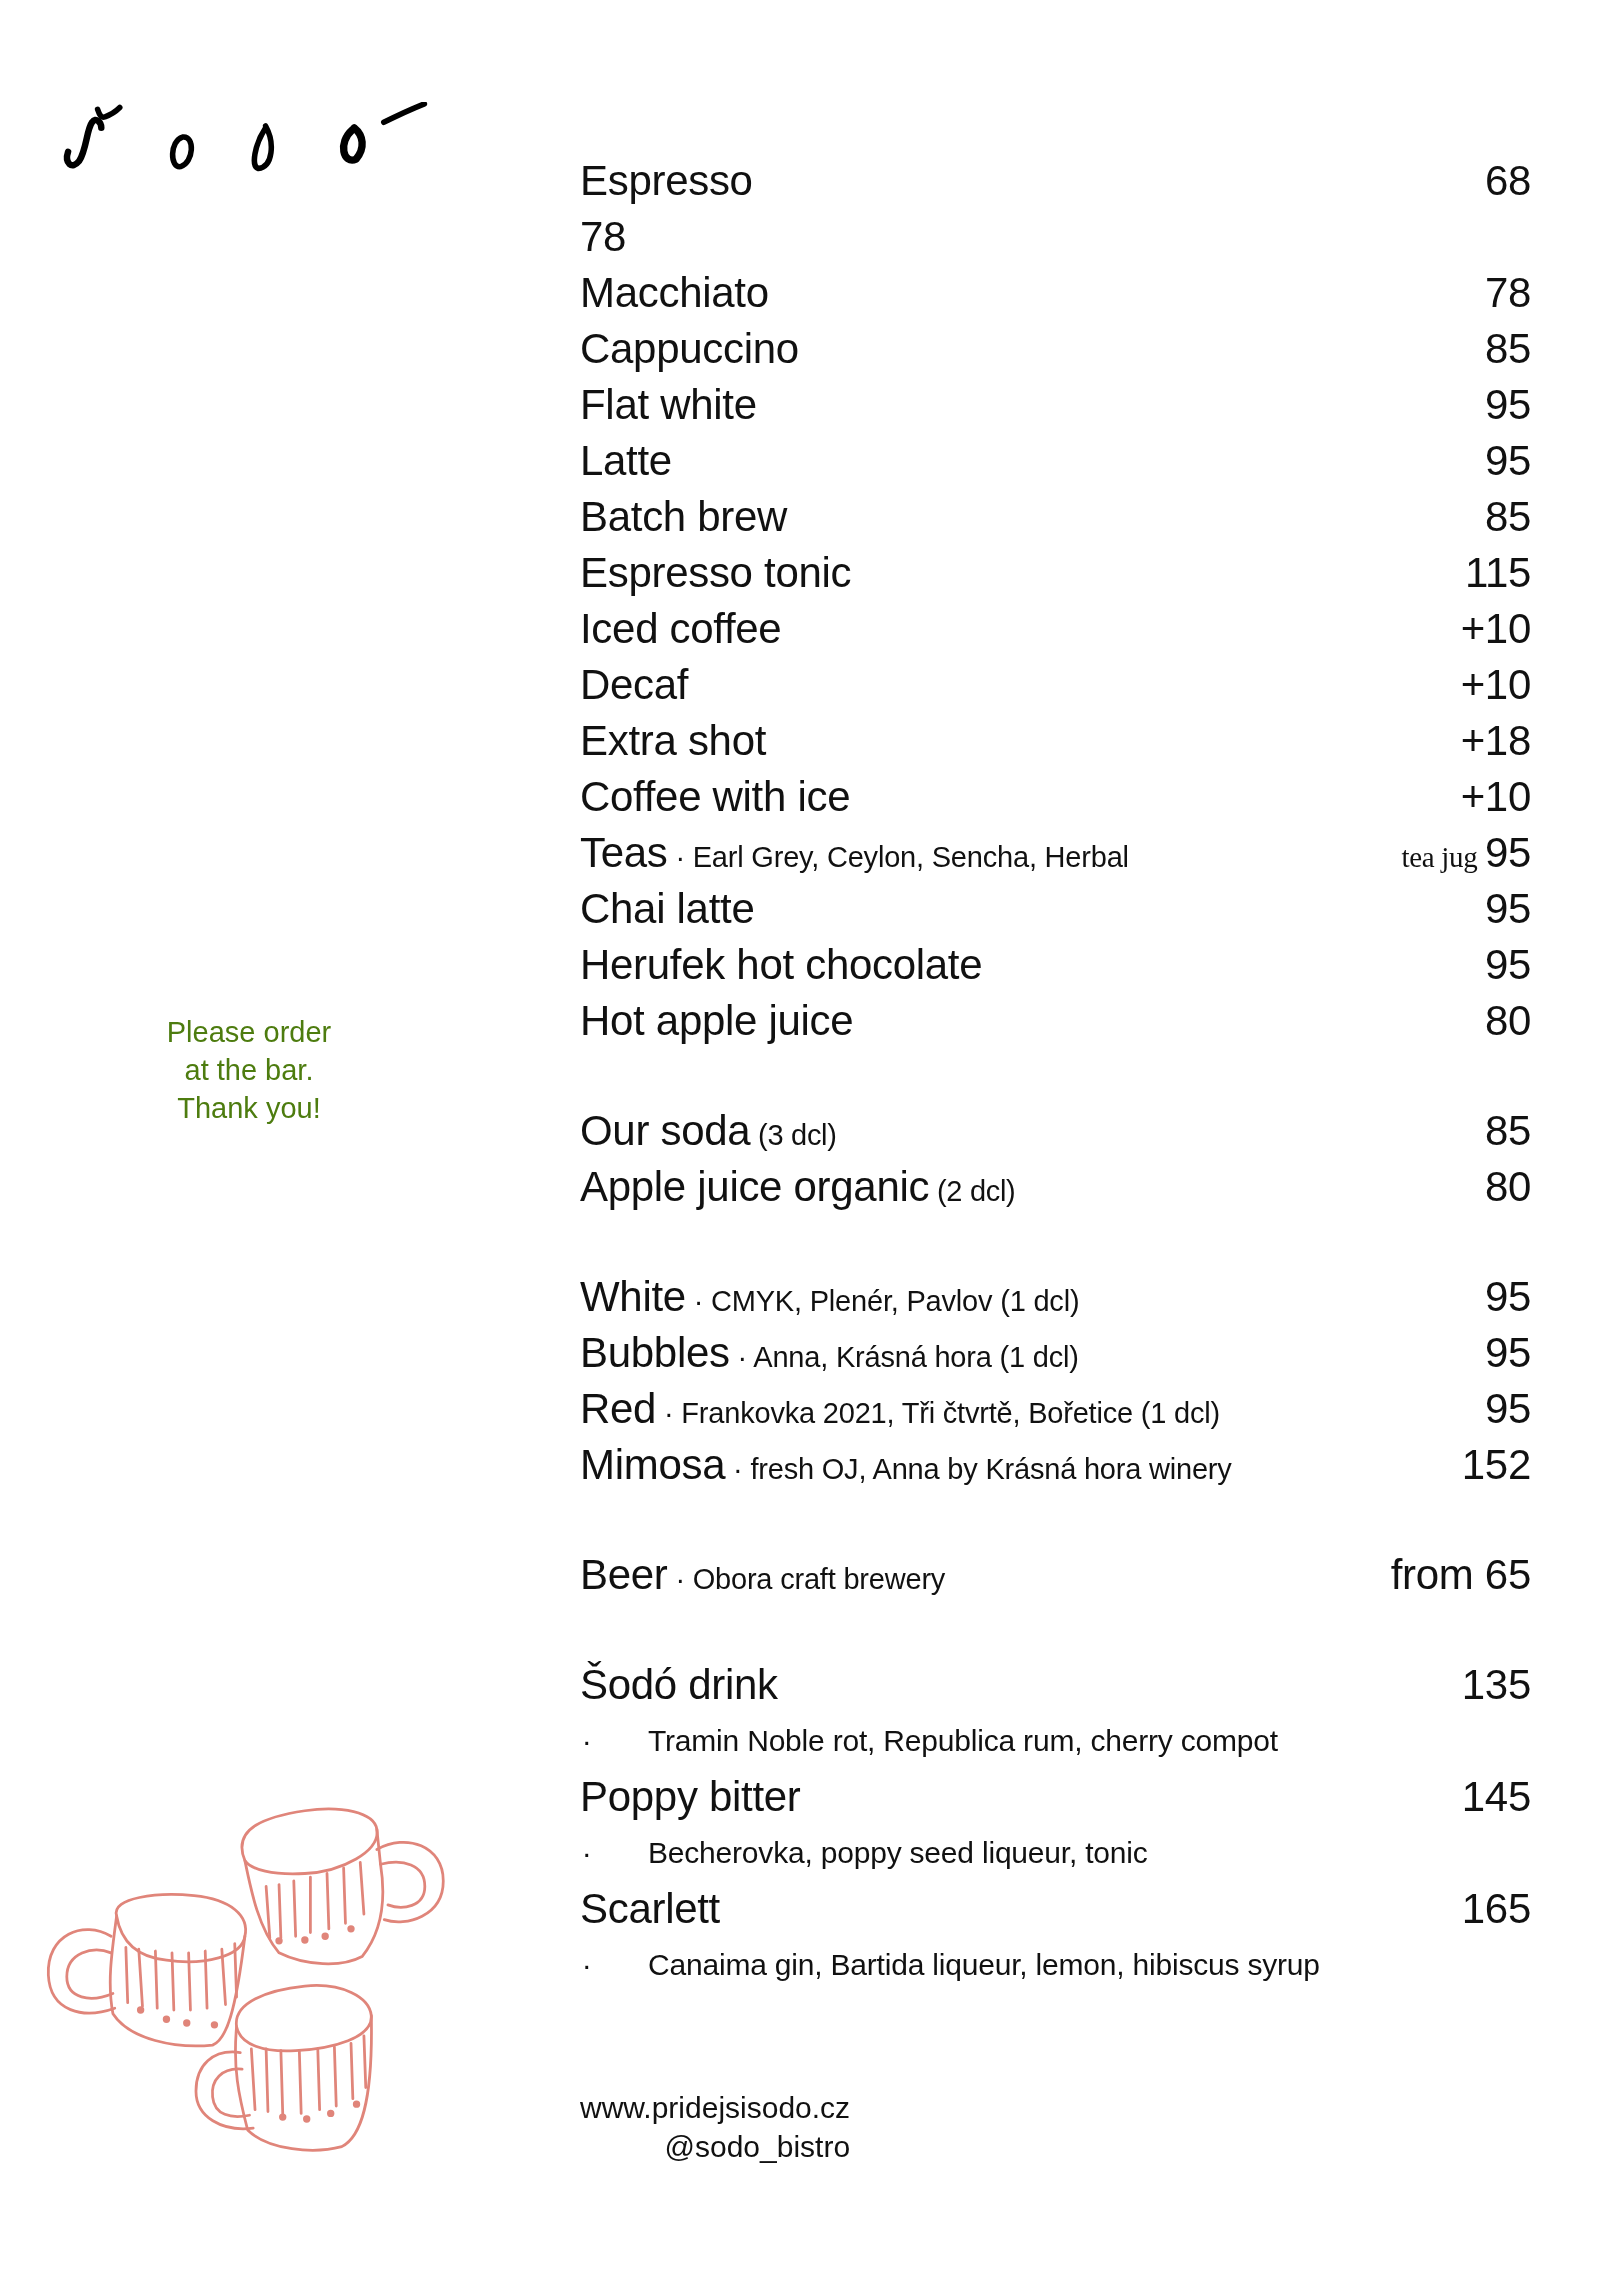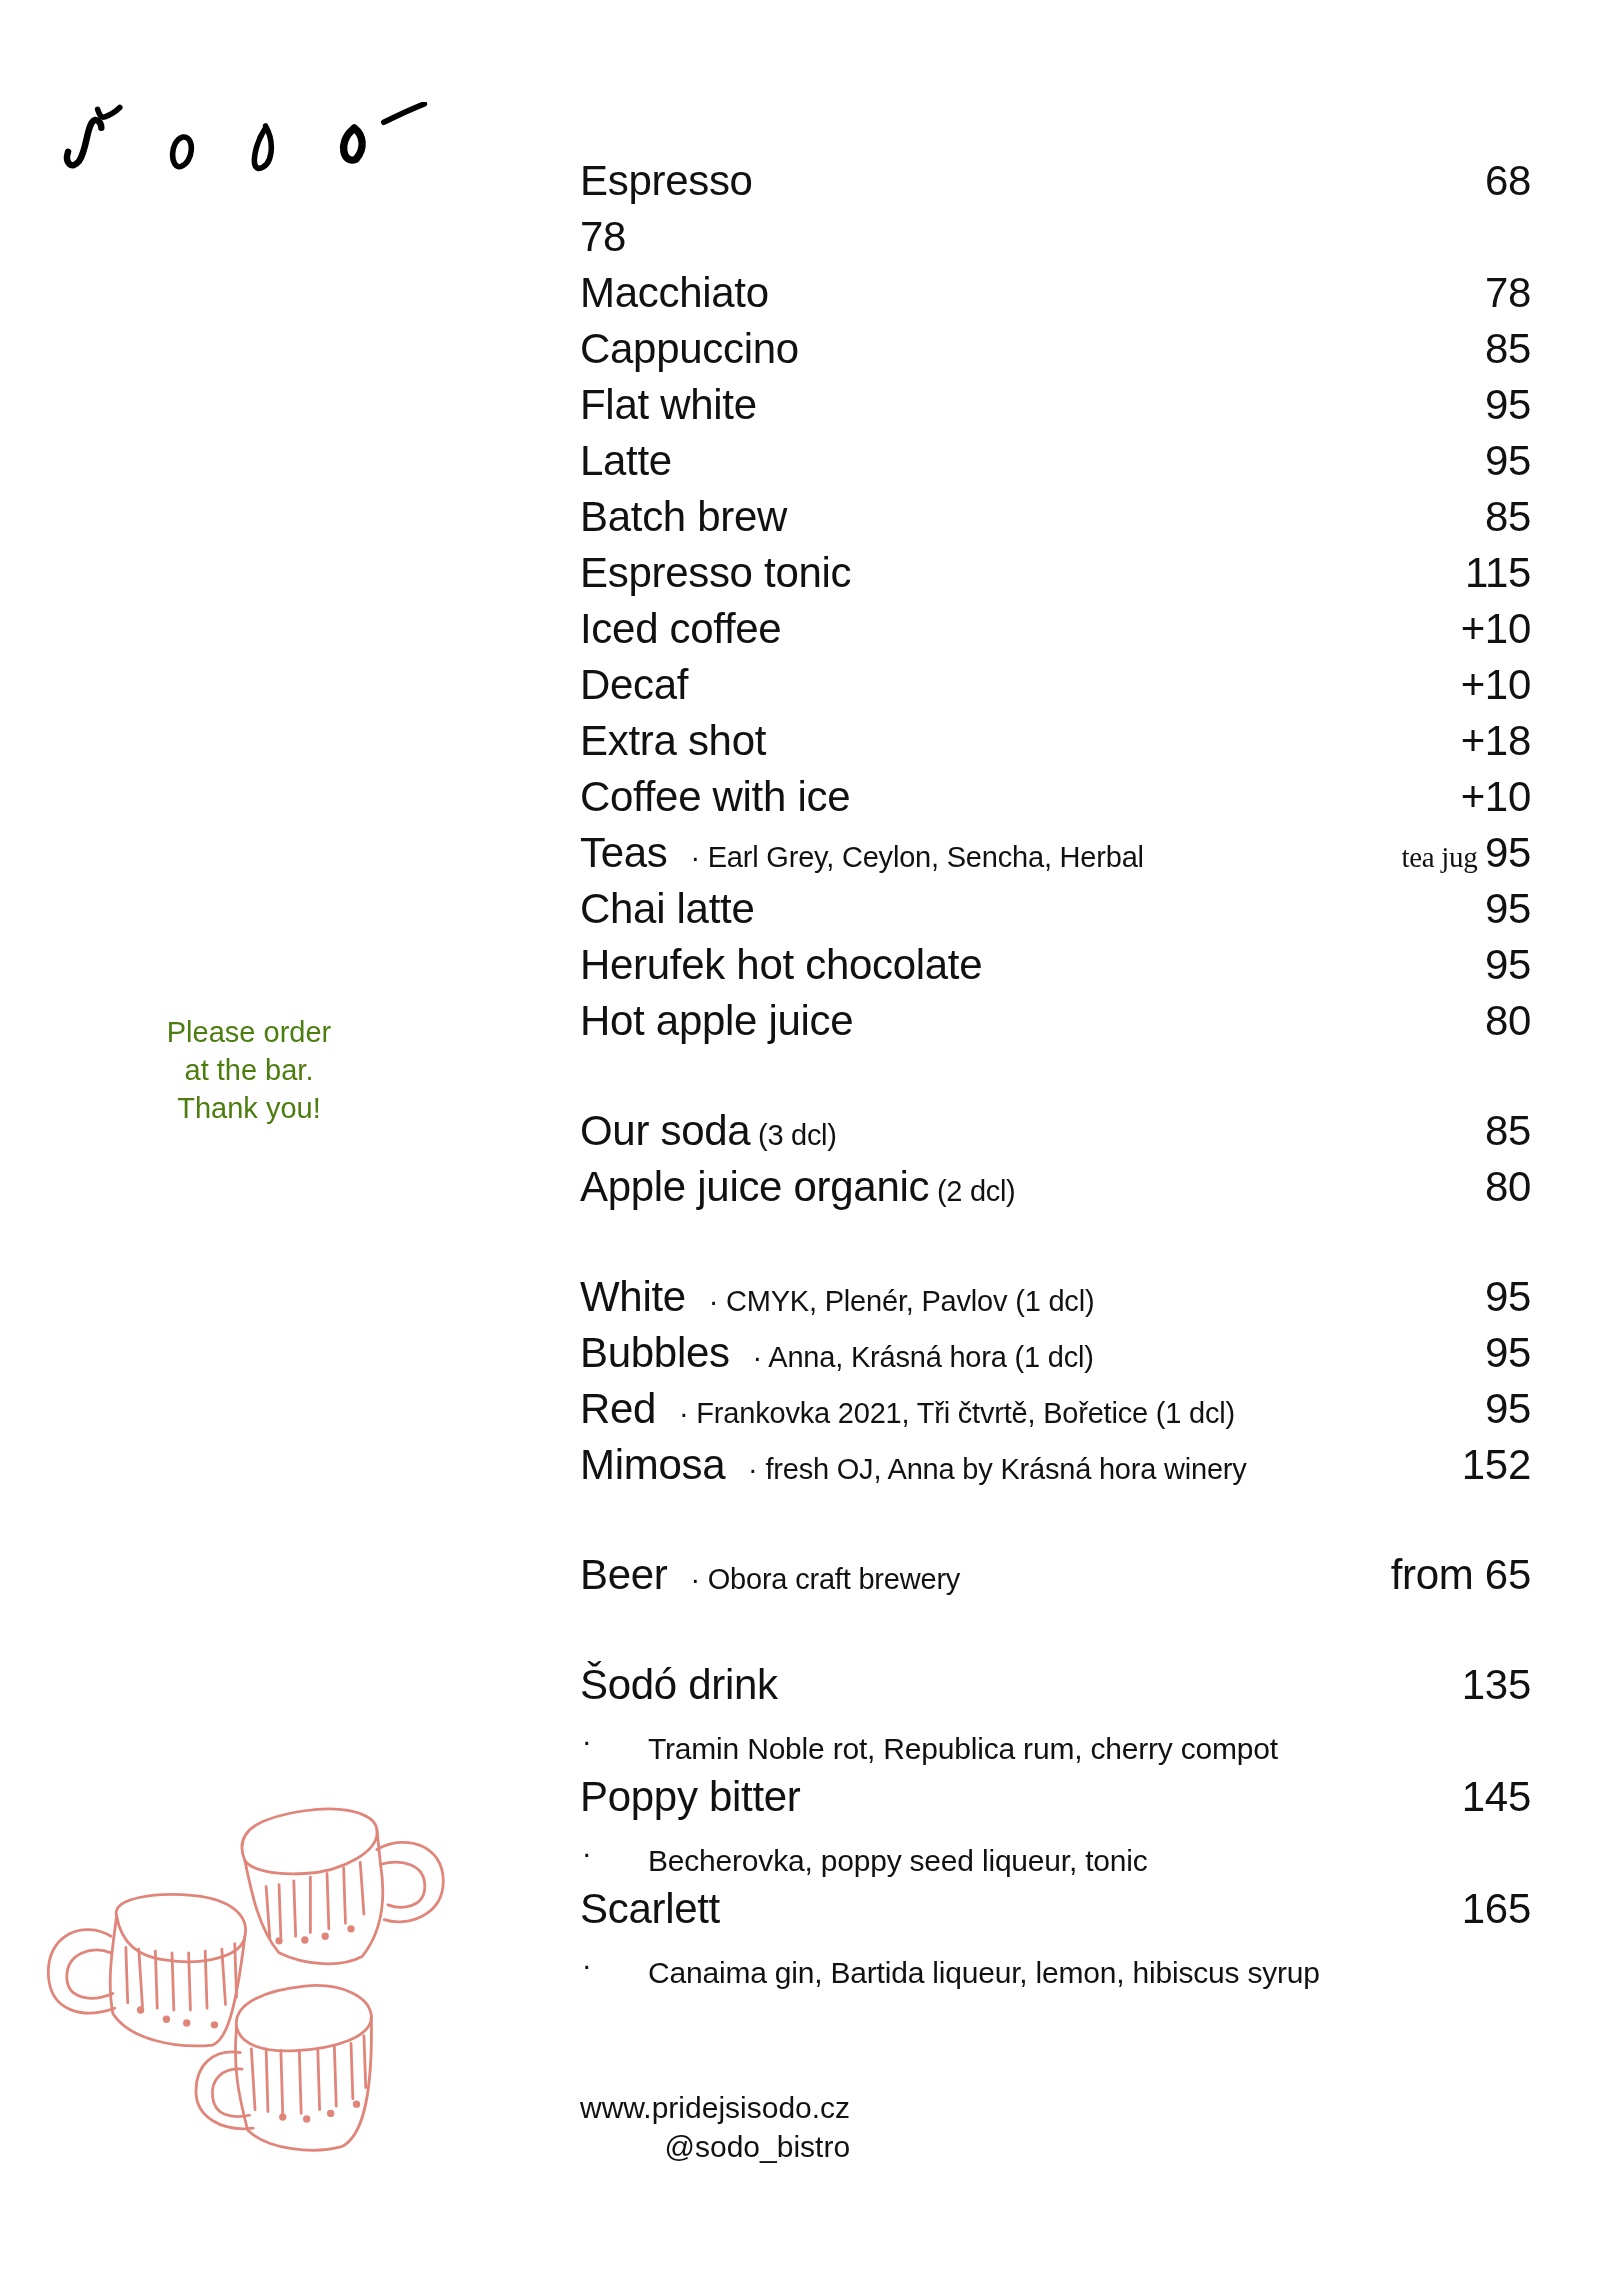--- a/index.html
+++ b/index.html
@@ -7,30 +7,30 @@
          font-family: "Liberation Sans", sans-serif; color: #111111; }
   .logo { position: absolute; left: 55px; top: 102px; width: 388px; height: 120px; }
   .note { position: absolute; left: 138px; top: 1013px; width: 222px; text-align: center;
           font-size: 29px; line-height: 38px; color: #4d7c0f; }
   .note span { display: block; }
   .mugs { position: absolute; left: 37px; top: 1772px; width: 425px; height: 406px; }
   .menu { position: absolute; left: 580px; top: 153px; width: 951px; }
   .row { position: relative; height: 56px; display: flex; align-items: baseline;
          justify-content: space-between; font-size: 42px; line-height: 56px; letter-spacing: -0.3px; }
   .row .name { white-space: nowrap; }
-  .row .detail { font-size: 29px; letter-spacing: -0.2px; margin-left: 15px; }
+  .row .detail { font-size: 29px; letter-spacing: -0.2px; }
   .row .vol { font-size: 29px; text-align: right; }
   .row .price { white-space: nowrap; text-align: left; }
   .row .price .pre { font-size: 29px; margin-right: 7.4px; font-family: Liberation Serif, serif; }
   .gap-sm { height: 54px; }
   .gap-md { height: 54px; }
   .gap-lg { height: 54px; }
   .subline { height: 56px; font-size: 30px; line-height: 56px; position: relative; letter-spacing: -0.2px; }
   .subline .dot { position: absolute; left: 1.8px; top: 0; }
-  .subline .txt { position: absolute; left: 68px; top: 8px; white-space: nowrap; }
+  .subline .txt { position: absolute; left: 68px; top: 0; white-space: nowrap; }
   .footer { position: absolute; left: 580px; top: 2088px; font-size: 30px; line-height: 39px; }
   .footer span { display: block; text-align: right; }
 </style>
 </head>
 <body>
 
 <svg class="logo" viewBox="0 0 420 130" fill="none" stroke="#000" stroke-linecap="round" stroke-linejoin="round">
 
   <path d="M14 54 C10 66 18 74 26 64 C34 52 34 30 40 22 C44 16 50 22 50 28" stroke-width="7"></path>
   <path d="M46 8 C48 14 50 18 54 16 C60 14 66 10 70 6" stroke-width="6"></path>

